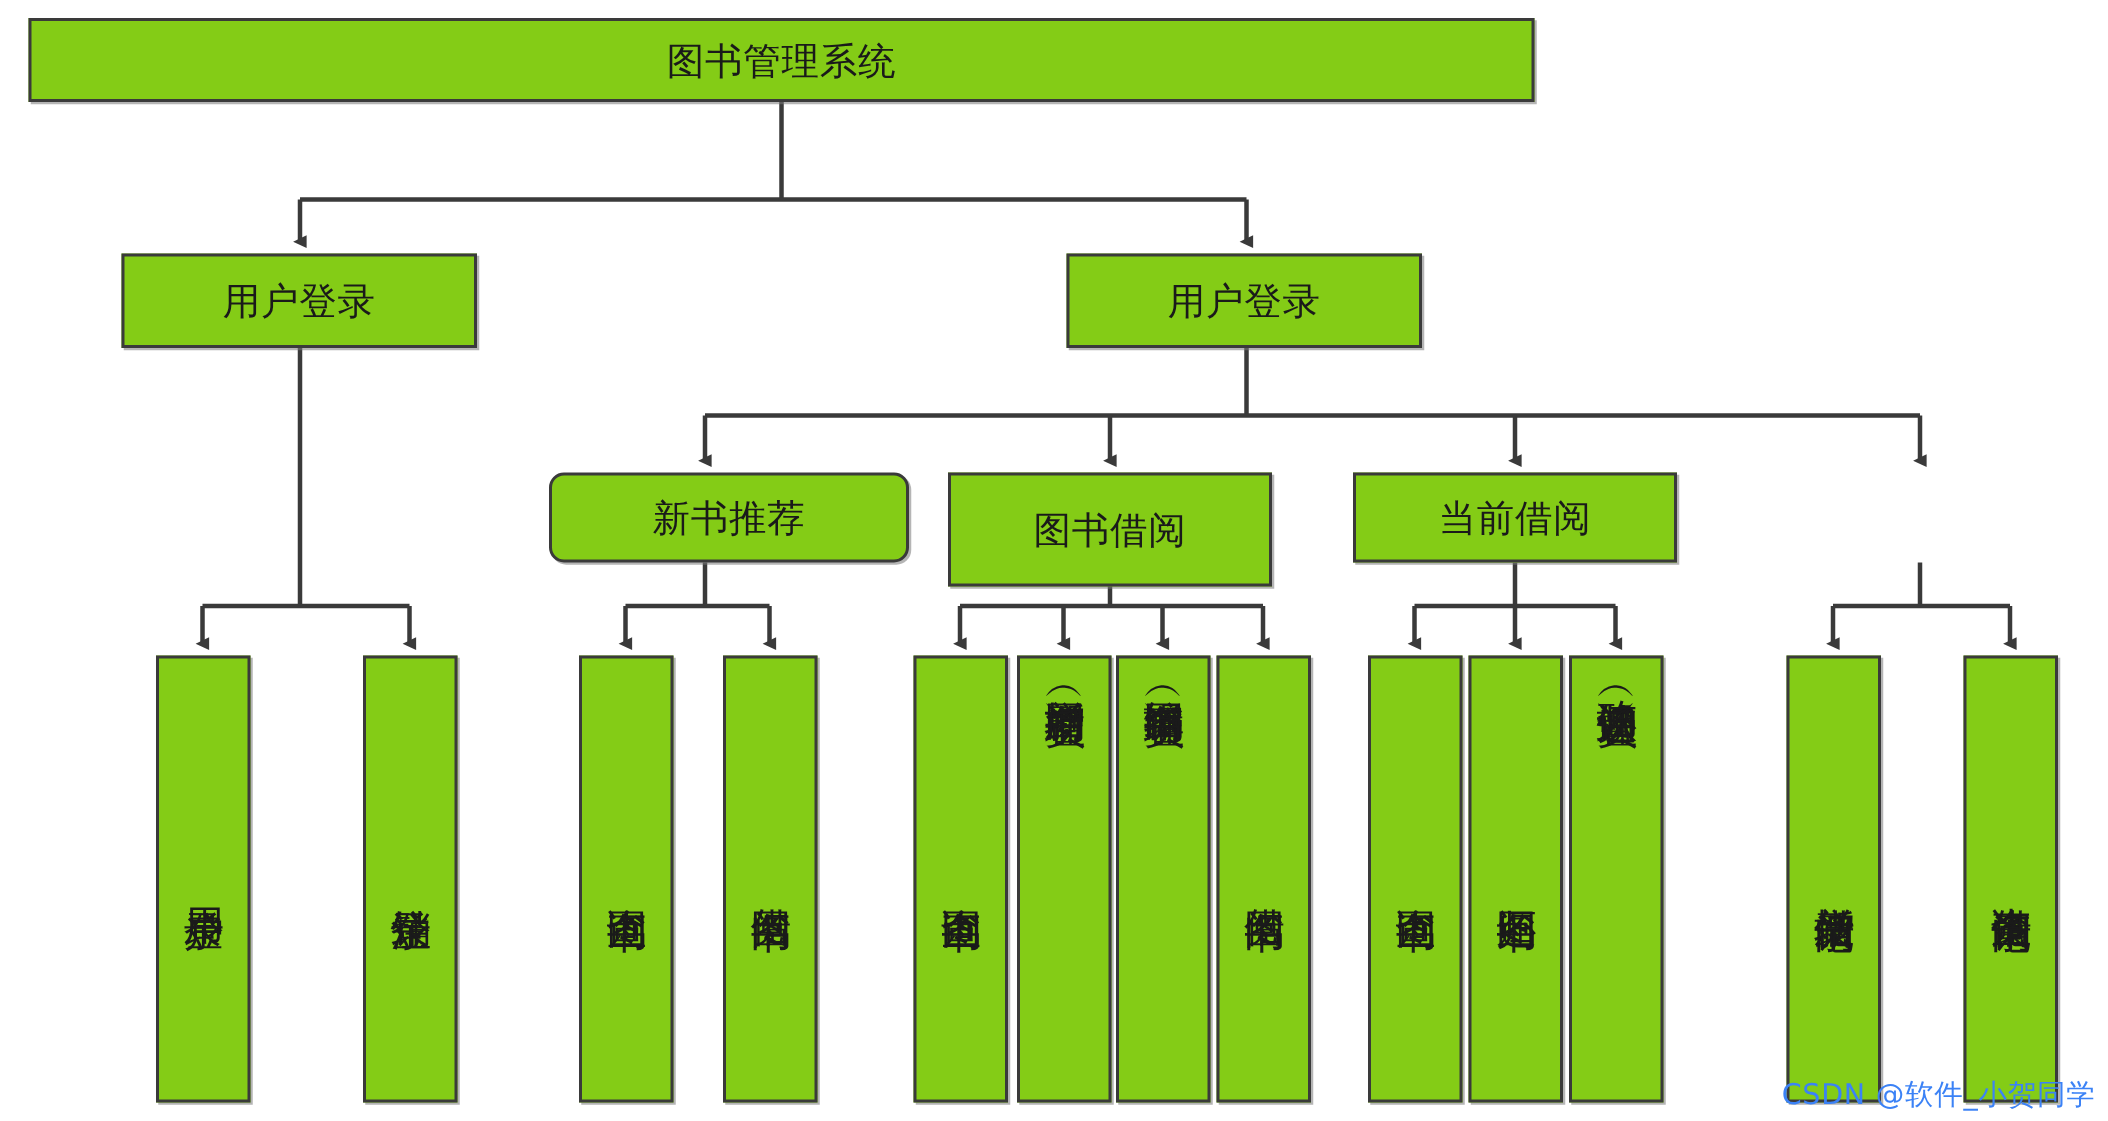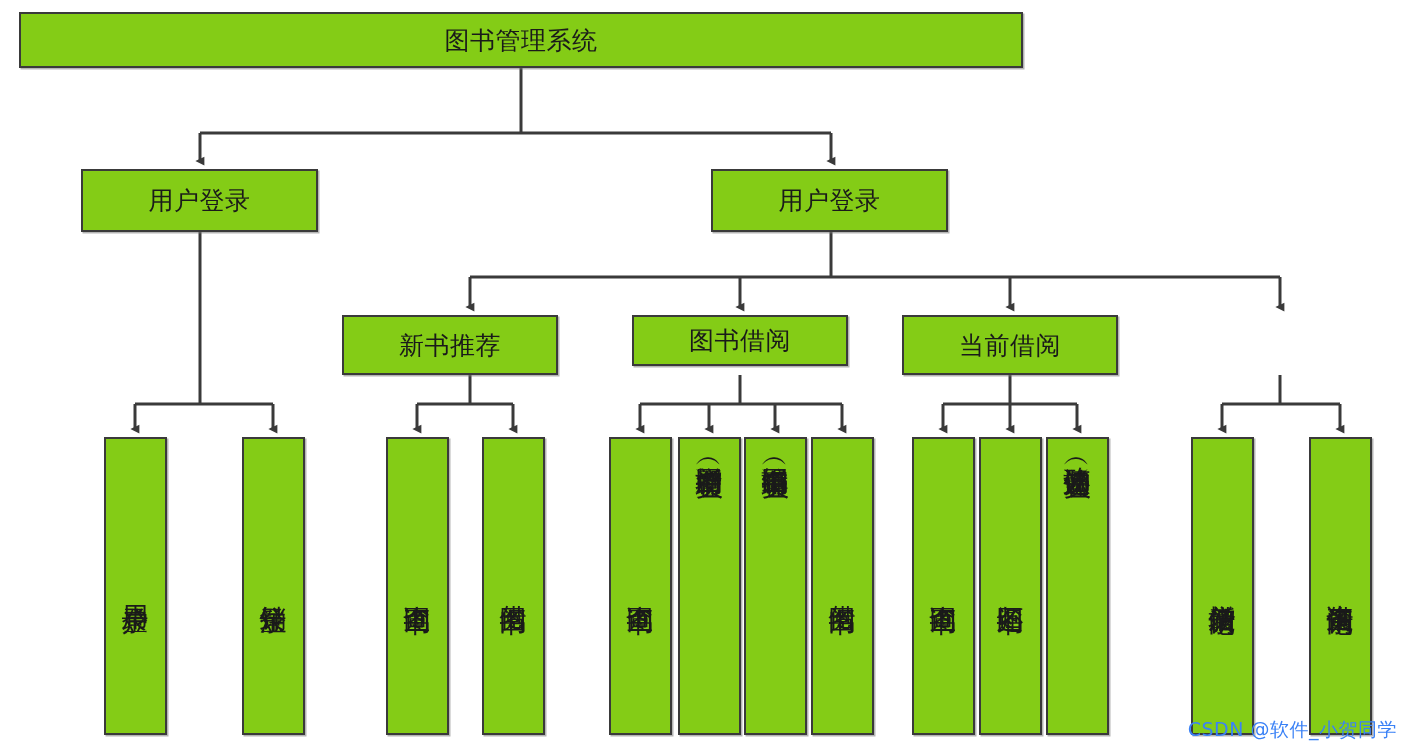--- a/index.html
+++ b/index.html
@@ -139,24 +139,24 @@
     <span class="label">图书管理系统</span>
   </div>
 
   <div class="node h" style="left:81px; top:169px; width:237px; height:63px;">
     <span class="label">用户登录</span>
   </div>
   <div class="node h" style="left:711px; top:169px; width:237px; height:63px;">
     <span class="label">用户登录</span>
   </div>
 
-  <div class="node h" style="left:342px; top:315px; width:216px; height:60px;">
+  <div class="node h" style="left:366px; top:315px; width:240px; height:60px;border-radius:10px;">
     <span class="label">新书推荐</span>
   </div>
-  <div class="node h" style="left:632px; top:315px; width:216px; height:51px;">
+  <div class="node h" style="left:632px; top:315px; width:216px; height:76px;">
     <span class="label">图书借阅</span>
   </div>
   <div class="node h" style="left:902px; top:315px; width:216px; height:60px;">
     <span class="label">当前借阅</span>
   </div>
 
   <div class="node v center" style="left:104px; top:437px; width:63px; height:298px;">
     <span class="label">用户登录</span>
   </div>
   <div class="node v center" style="left:242px; top:437px; width:63px; height:298px;">

